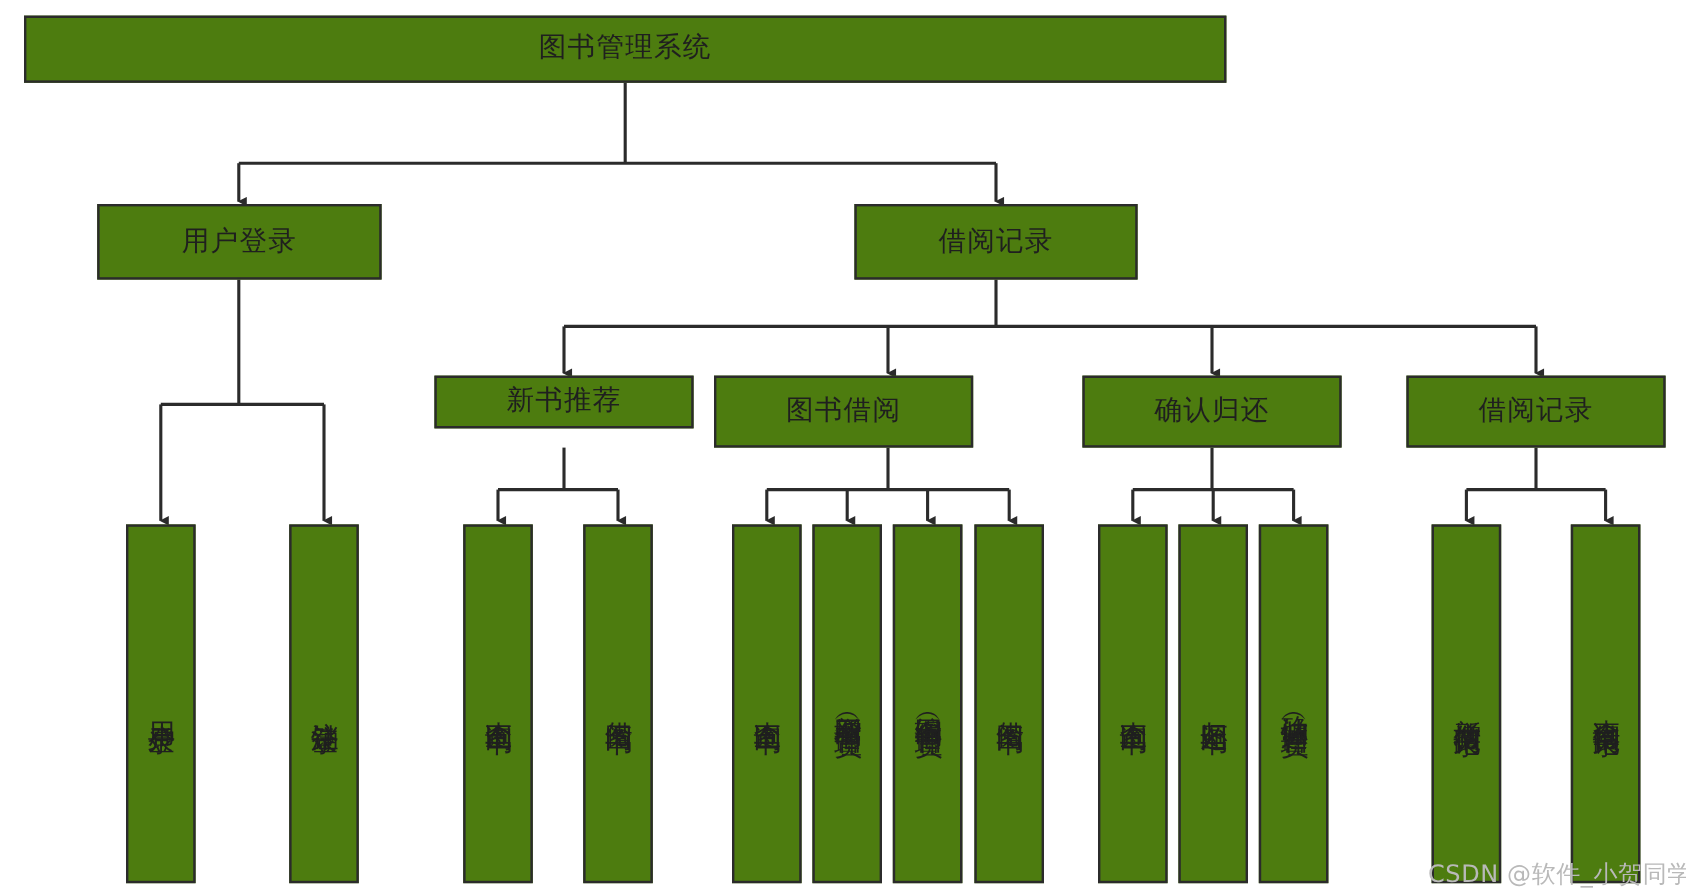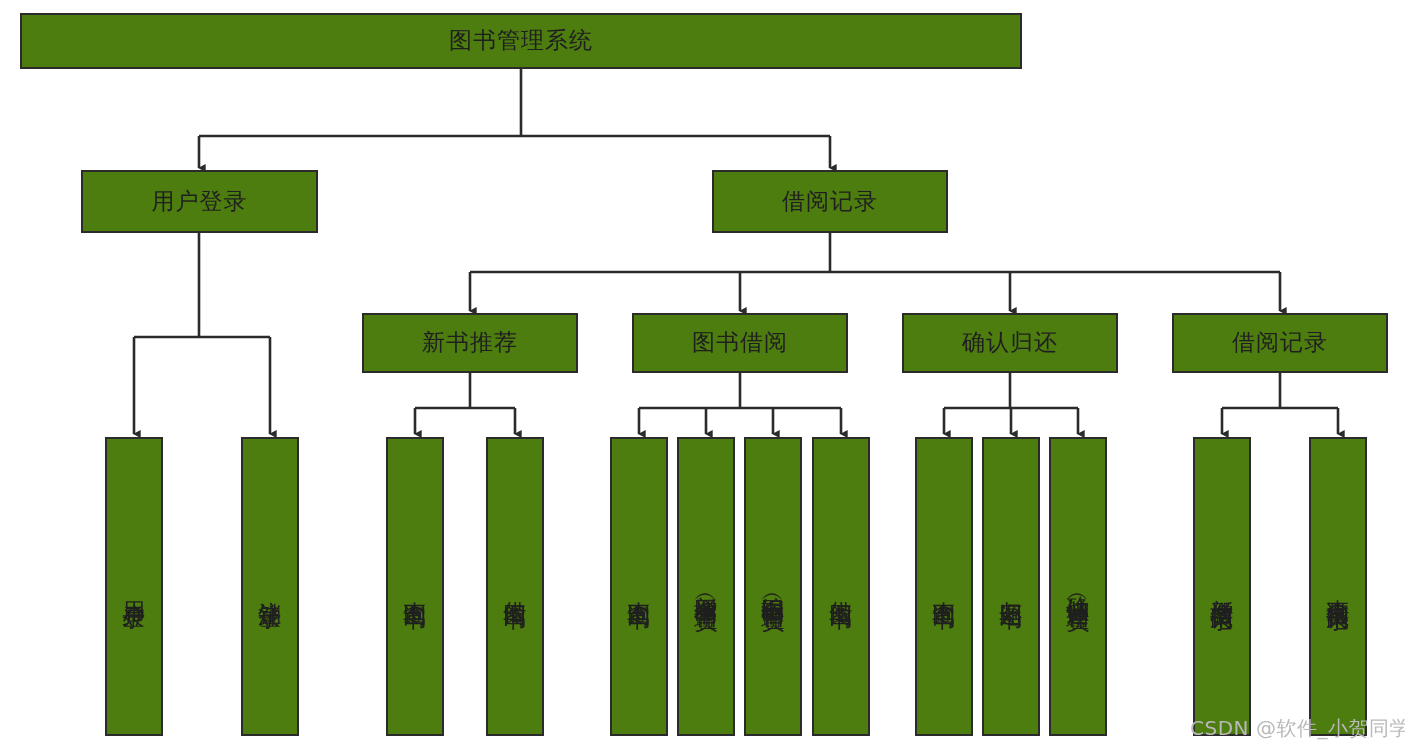--- a/index.html
+++ b/index.html
@@ -115,24 +115,24 @@
     <span>图书管理系统</span>
   </div>
 
   <div class="node h" style="left:81px;top:170px;width:237px;height:63px;">
     <span>用户登录</span>
   </div>
   <div class="node h" style="left:712px;top:170px;width:236px;height:63px;">
     <span>借阅记录</span>
   </div>
 
-  <div class="node h" style="left:362px;top:313px;width:216px;height:60px;">
+  <div class="node h" style="left:362px;top:313px;width:216px;height:44px;">
     <span>新书推荐</span>
   </div>
-  <div class="node h" style="left:632px;top:313px;width:216px;height:60px;">
+  <div class="node h" style="left:595px;top:313px;width:216px;height:60px;">
     <span>图书借阅</span>
   </div>
   <div class="node h" style="left:902px;top:313px;width:216px;height:60px;">
     <span>确认归还</span>
   </div>
   <div class="node h" style="left:1172px;top:313px;width:216px;height:60px;">
     <span>借阅记录</span>
   </div>
 
   <div class="node v" style="left:105px;top:437px;width:58px;height:299px;">

